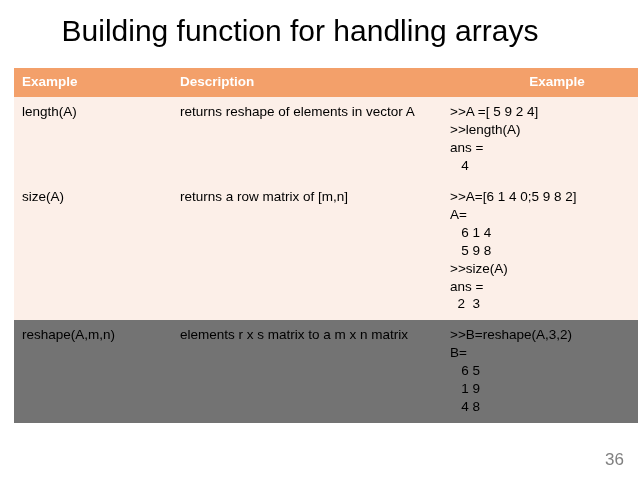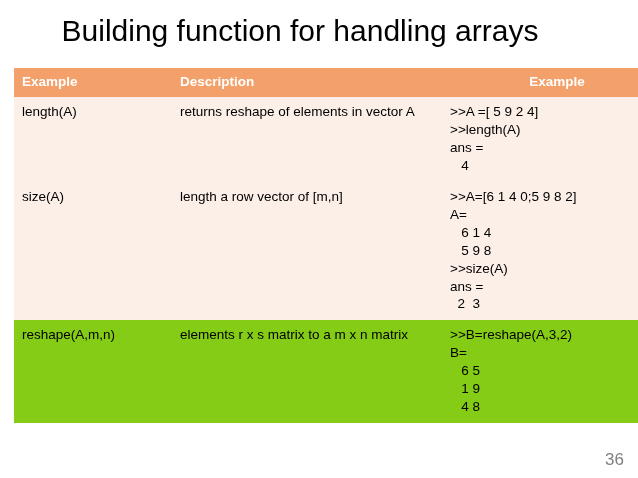--- a/index.html
+++ b/index.html
@@ -61,21 +61,21 @@
     padding-bottom: 6px;
   }
   table.fn-table thead th.col-example {
     text-align: center;
   }
   .col-fn { width: 142px; }
   .col-desc { width: 254px; }
   .col-example { width: 214px; }
 
   tbody tr.row-a td { background: #FCEFE8; }
-  tbody tr.row-b td { background: #84cc16; }
+  tbody tr.row-b td { background: #737373; }
   tbody tr + tr td { border-top: 1px solid #F0C9B2; }
 
   .cell-line { white-space: pre; }
 
   .page-number {
     position: absolute;
     right: 14px;
     bottom: 8px;
     font-size: 17px;
     color: #808080;
@@ -102,21 +102,21 @@
         <tr class="row-a">
           <td class="col-fn">length(A)</td>
           <td class="col-desc">returns reshape of elements in vector A</td>
           <td class="col-example cell-line">&gt;&gt;A =[ 5 9 2 4]
 &gt;&gt;length(A)
 ans =
    4</td>
         </tr>
         <tr class="row-a">
           <td class="col-fn">size(A)</td>
-          <td class="col-desc">length a row vector of [m,n]</td>
+          <td class="col-desc">returns a row matrix of [m,n]</td>
           <td class="col-example cell-line">&gt;&gt;A=[6 1 4 0;5 9 8 2]
 A=
    6 1 4
    5 9 8
 &gt;&gt;size(A)
 ans =
   2  3</td>
         </tr>
         <tr class="row-b">
           <td class="col-fn">reshape(A,m,n)</td>

